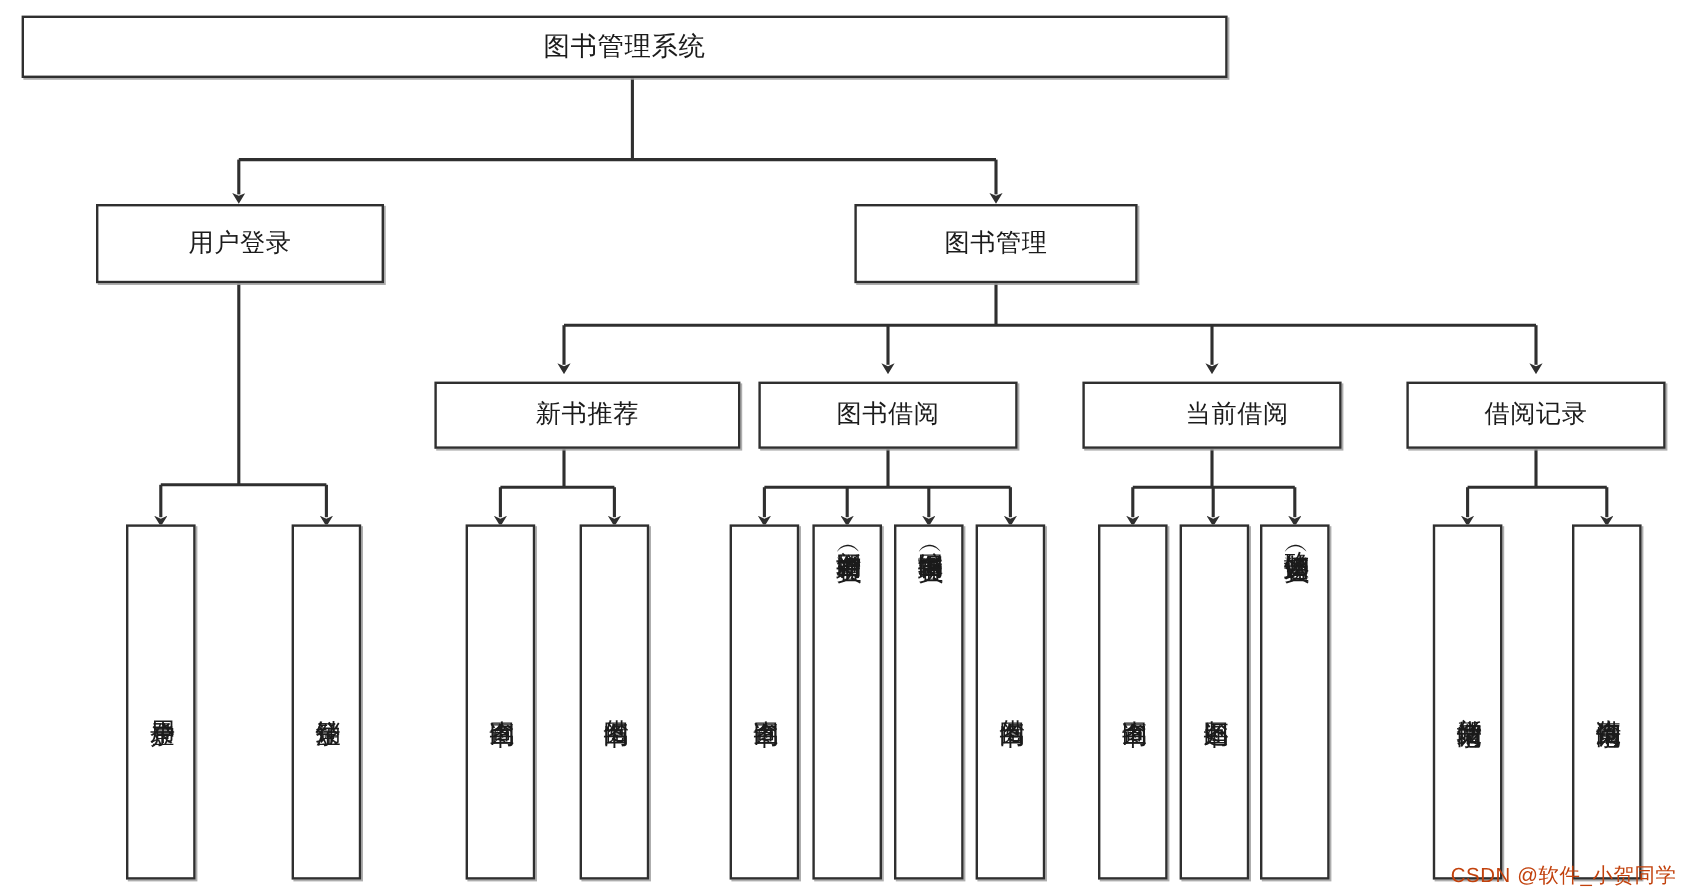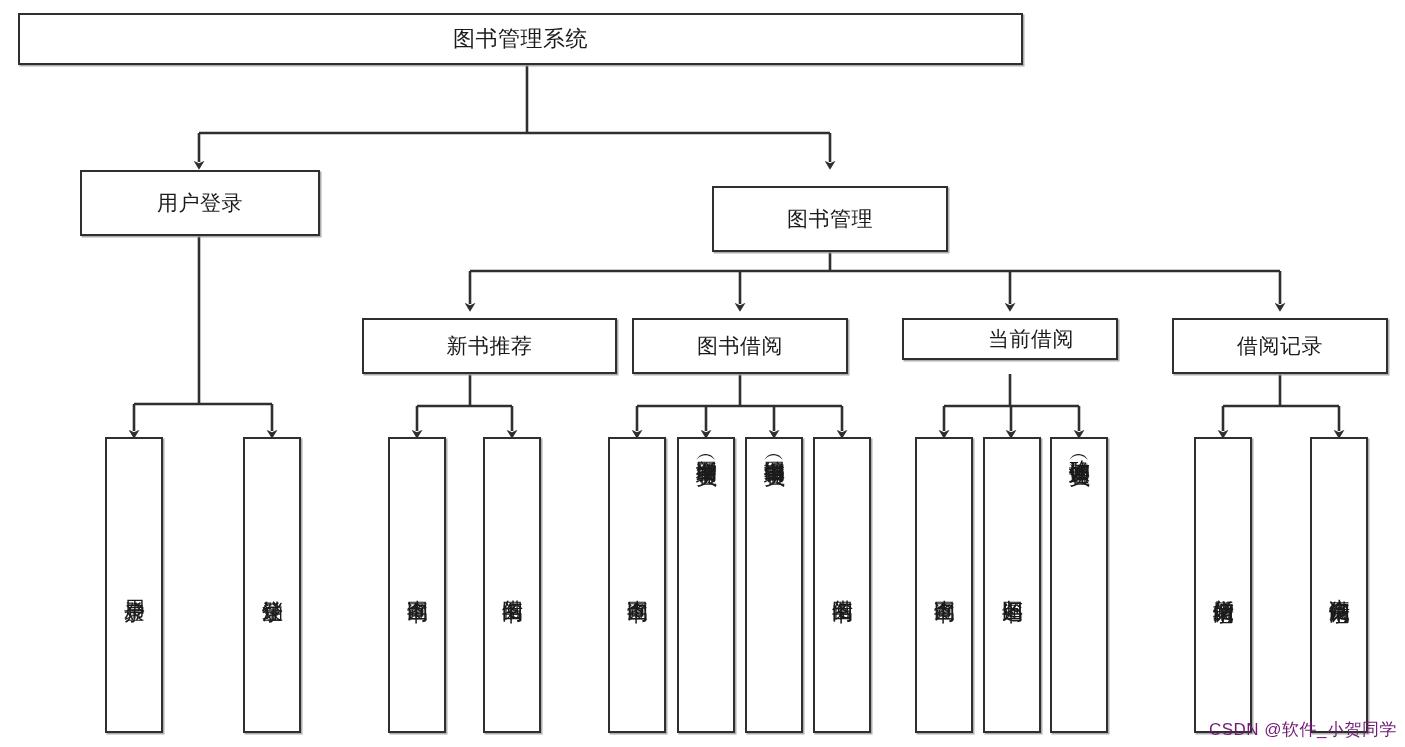--- a/index.html
+++ b/index.html
@@ -59,21 +59,21 @@
   .node.leaf.top .label {
     align-self: flex-start;
     margin-top: 4px;
   }
   .node.root .label { font-size: 22px; }
   .watermark {
     position: absolute;
     right: 8px;
     bottom: 6px;
     font-size: 17px;
-    color: #701a75;
+    color: #c2410c;
     letter-spacing: 0.5px;
     z-index: 3;
     white-space: nowrap;
   }
 </style>
 </head>
 <body>
 
 <div id="canvas">
 
@@ -129,31 +129,31 @@
     </g>
   </svg>
 
   <div class="node root" style="left:18px; top:13px; width:1005px; height:52px;">
     <span class="label">图书管理系统</span>
   </div>
 
   <div class="node" style="left:80px; top:170px; width:240px; height:66px;">
     <span class="label">用户登录</span>
   </div>
-  <div class="node" style="left:712px; top:186px; width:236px; height:66px;">
+  <div class="node" style="left:712px; top:170px; width:236px; height:66px;">
     <span class="label">图书管理</span>
   </div>
 
   <div class="node" style="left:362px; top:318px; width:255px; height:56px;">
     <span class="label">新书推荐</span>
   </div>
   <div class="node" style="left:632px; top:318px; width:216px; height:56px;text-align:center;">
     <span class="label">图书借阅</span>
   </div>
-  <div class="node" style="left:902px; top:318px; width:216px; height:42px;padding-left:42px;">
+  <div class="node" style="left:902px; top:318px; width:216px; height:56px;padding-left:42px;">
     <span class="label">当前借阅</span>
   </div>
   <div class="node" style="left:1172px; top:318px; width:216px; height:56px;">
     <span class="label">借阅记录</span>
   </div>
 
   <div class="node leaf" style="left:105px; top:437px; width:58px; height:296px;">
     <span class="label">用户登录</span>
   </div>
   <div class="node leaf" style="left:243px; top:437px; width:58px; height:296px;">

